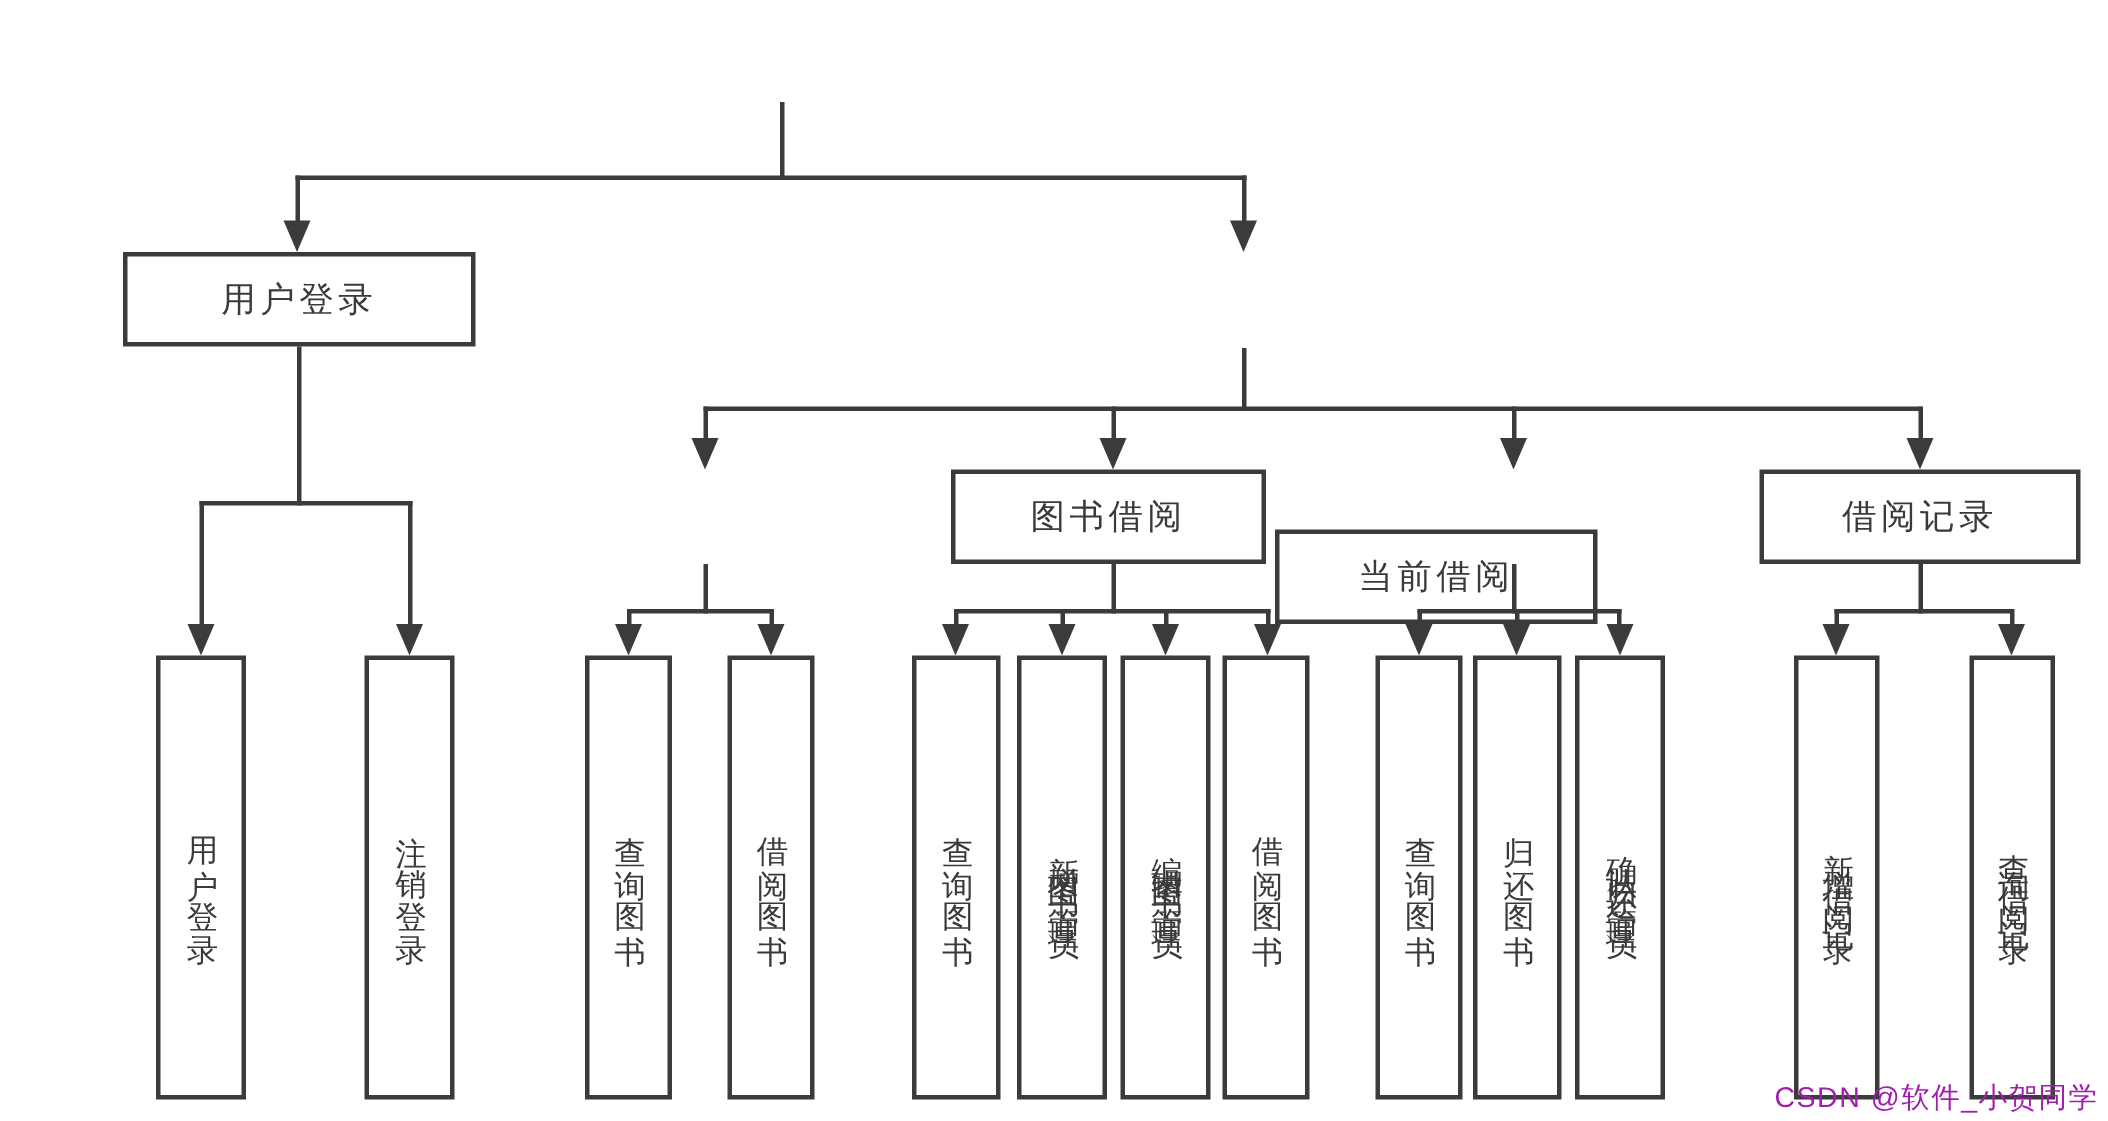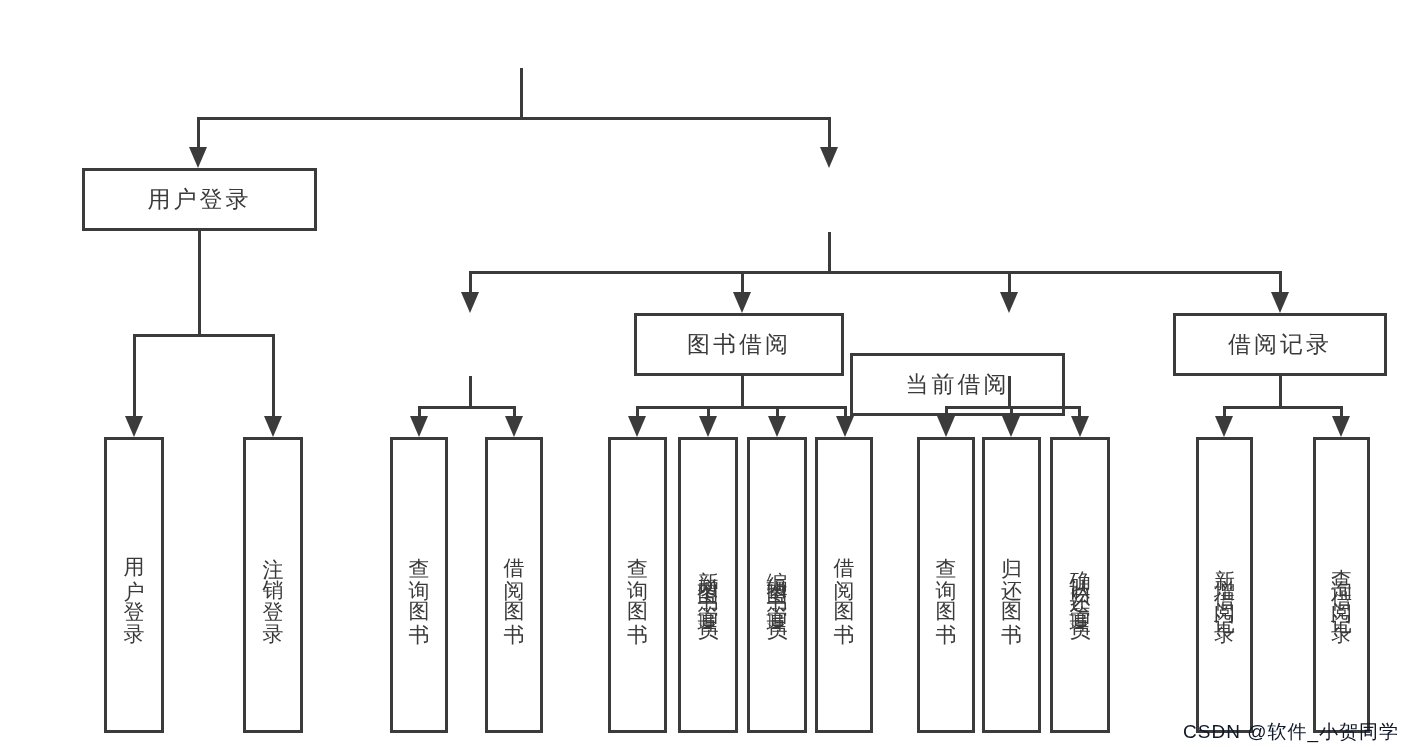--- a/index.html
+++ b/index.html
@@ -20,21 +20,21 @@
   .sp-sm{letter-spacing:7px;}
   .hline,.vline{position:absolute;background:#3b3b3b;}
   .hline{height:3px;}
   .vline{width:3px;}
   .arrow{
     position:absolute;width:0;height:0;
     border-left:9px solid transparent;border-right:9px solid transparent;
     border-top:21px solid #3b3b3b;
   }
   .watermark{
-    position:absolute;right:6px;bottom:2px;font-size:19px;color:#0f172a;
+    position:absolute;right:6px;bottom:2px;font-size:19px;color:#a21caf;
     letter-spacing:1px;white-space:nowrap;
   }
 </style>
 </head>
 <body>
 
 <div id="stage">
 
 
   <div class="box hbox" style="left:82px;top:168px;width:235px;height:63px;">

